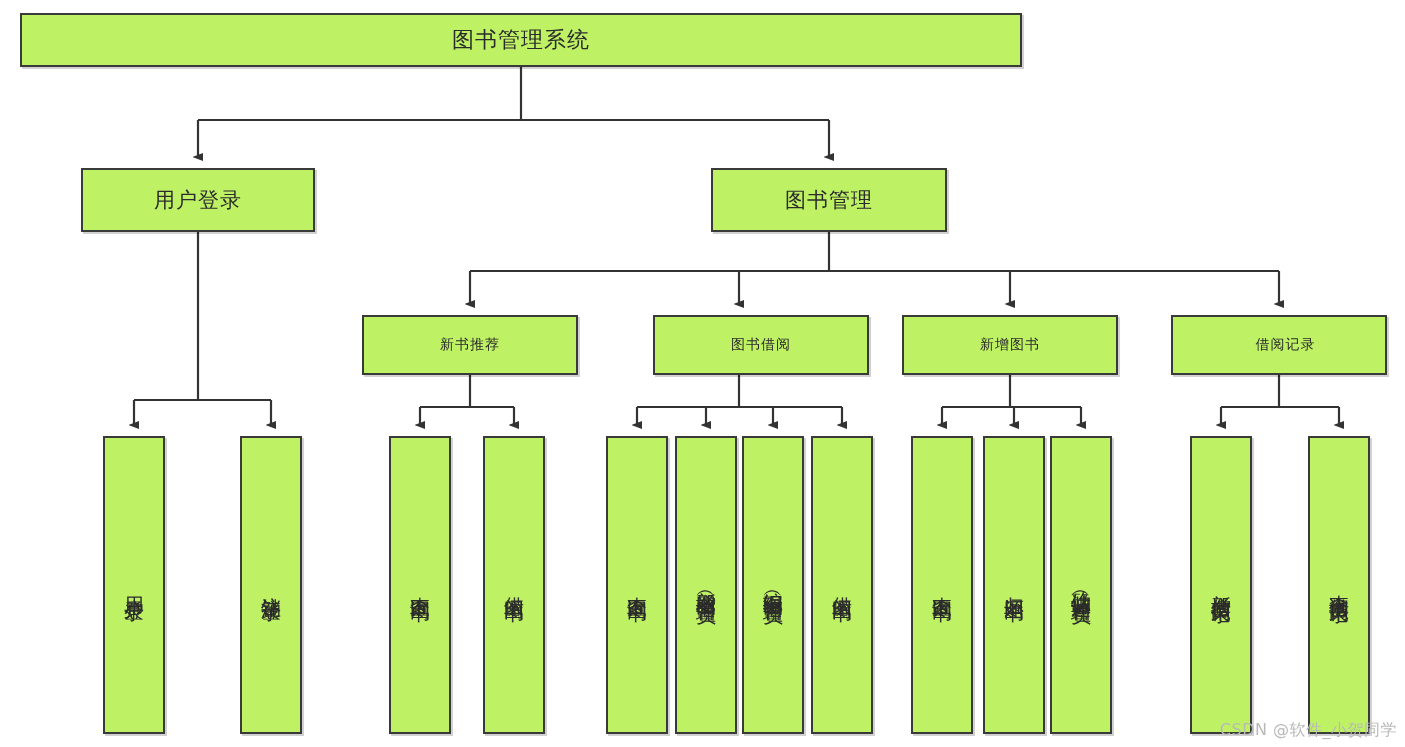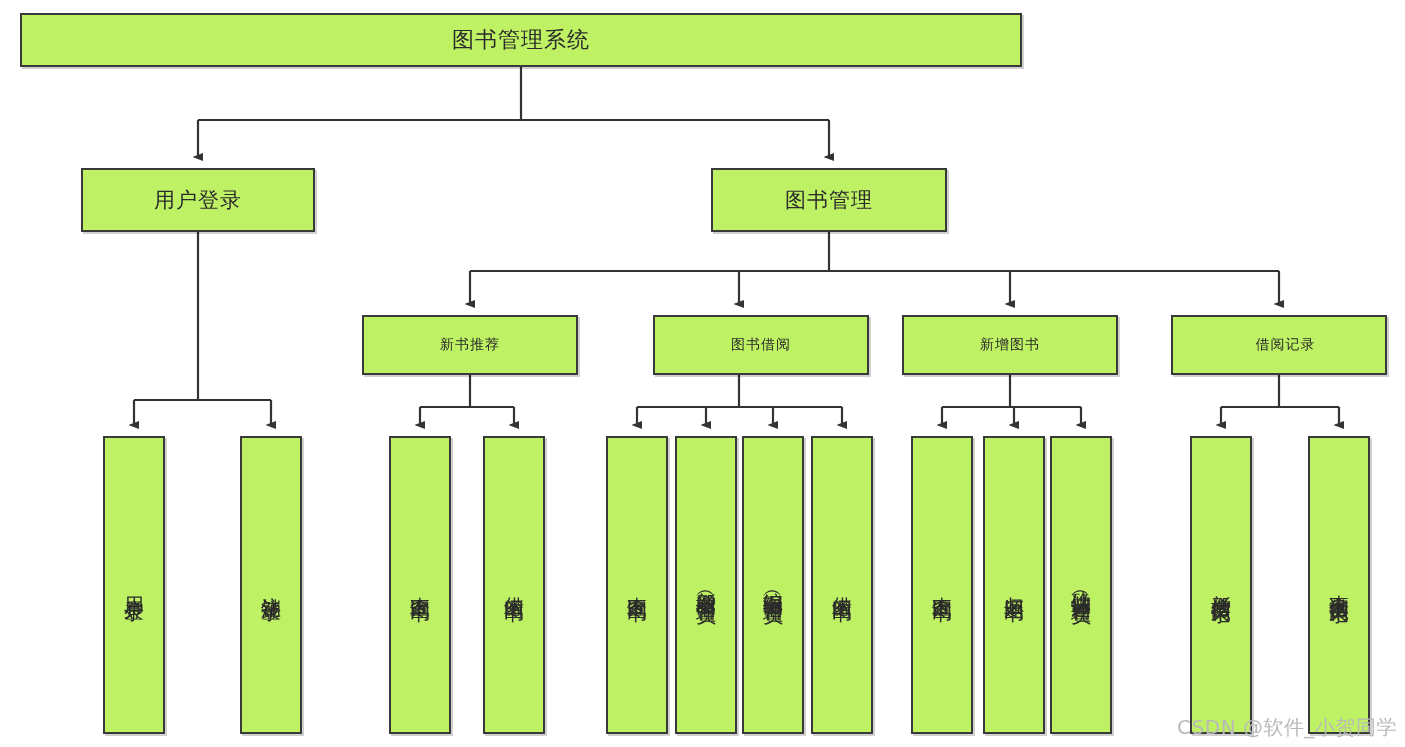--- a/index.html
+++ b/index.html
@@ -61,21 +61,21 @@
   }
   .link-line {
     stroke: #333333;
     stroke-width: 2.2;
     fill: none;
   }
   .watermark {
     position: absolute;
     right: 8px;
     bottom: 6px;
-    font-size: 20px;
+    font-size: 16px;
     color: #b9b9b9;
     white-space: nowrap;
     letter-spacing: 0.5px;
   }
 </style>
 </head>
 <body>
 
 <div id="canvas">
 

